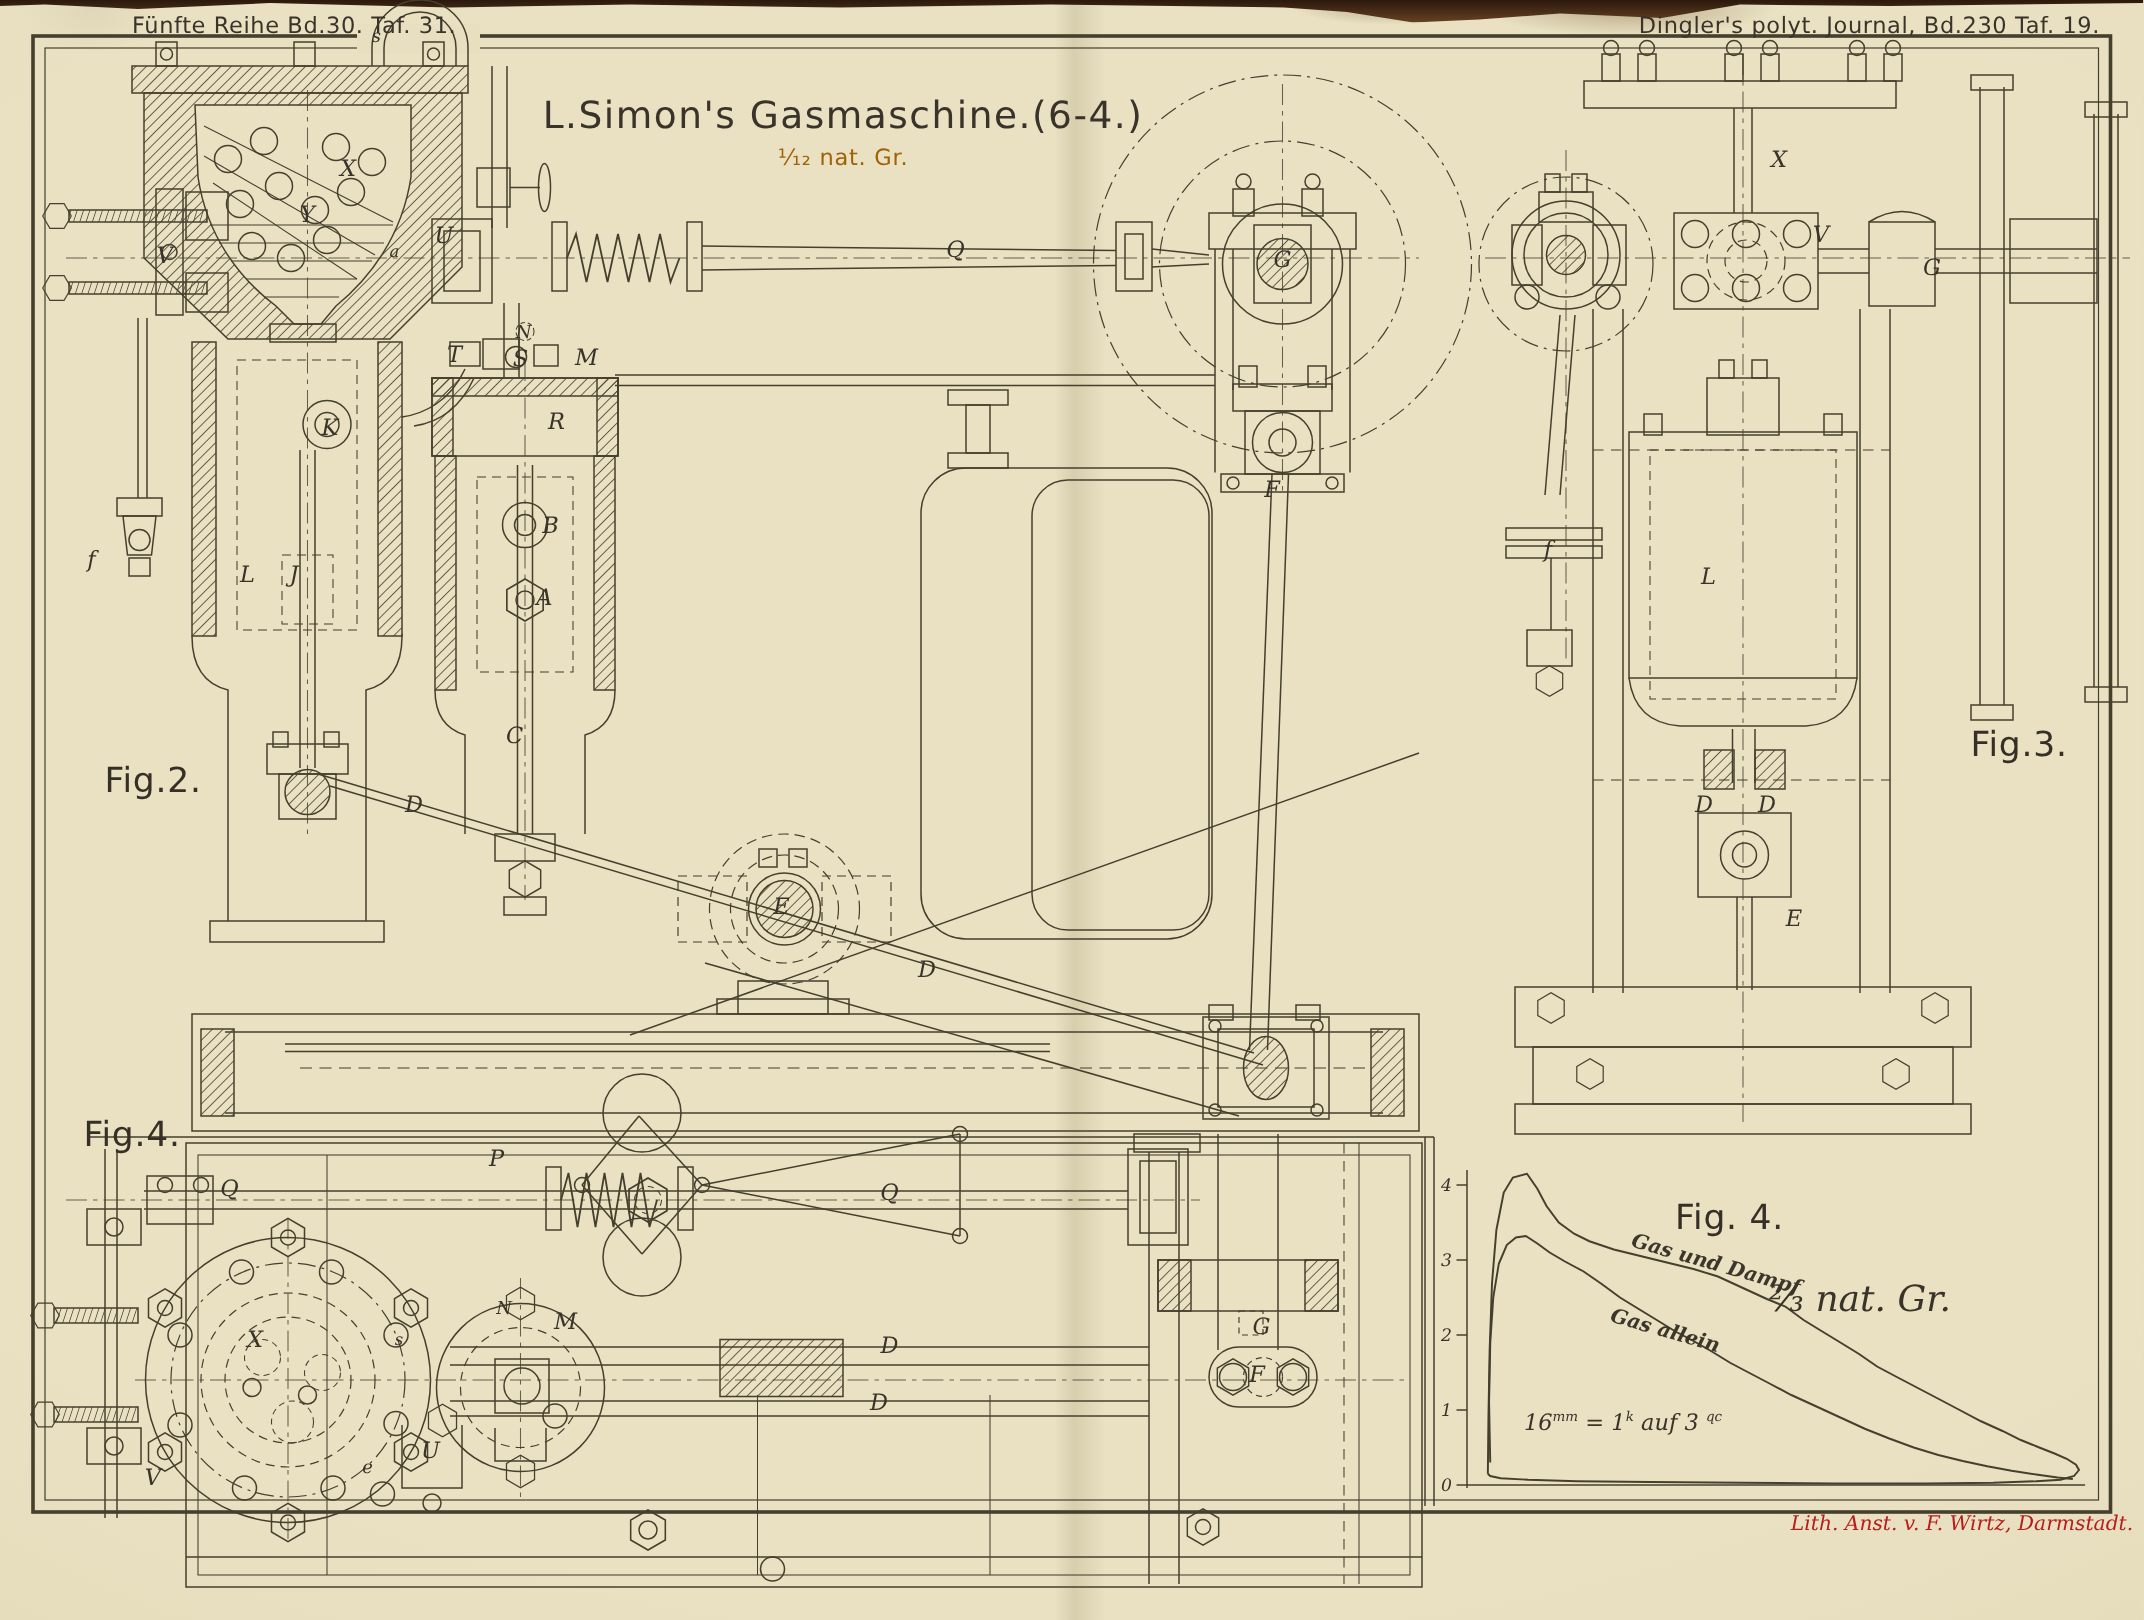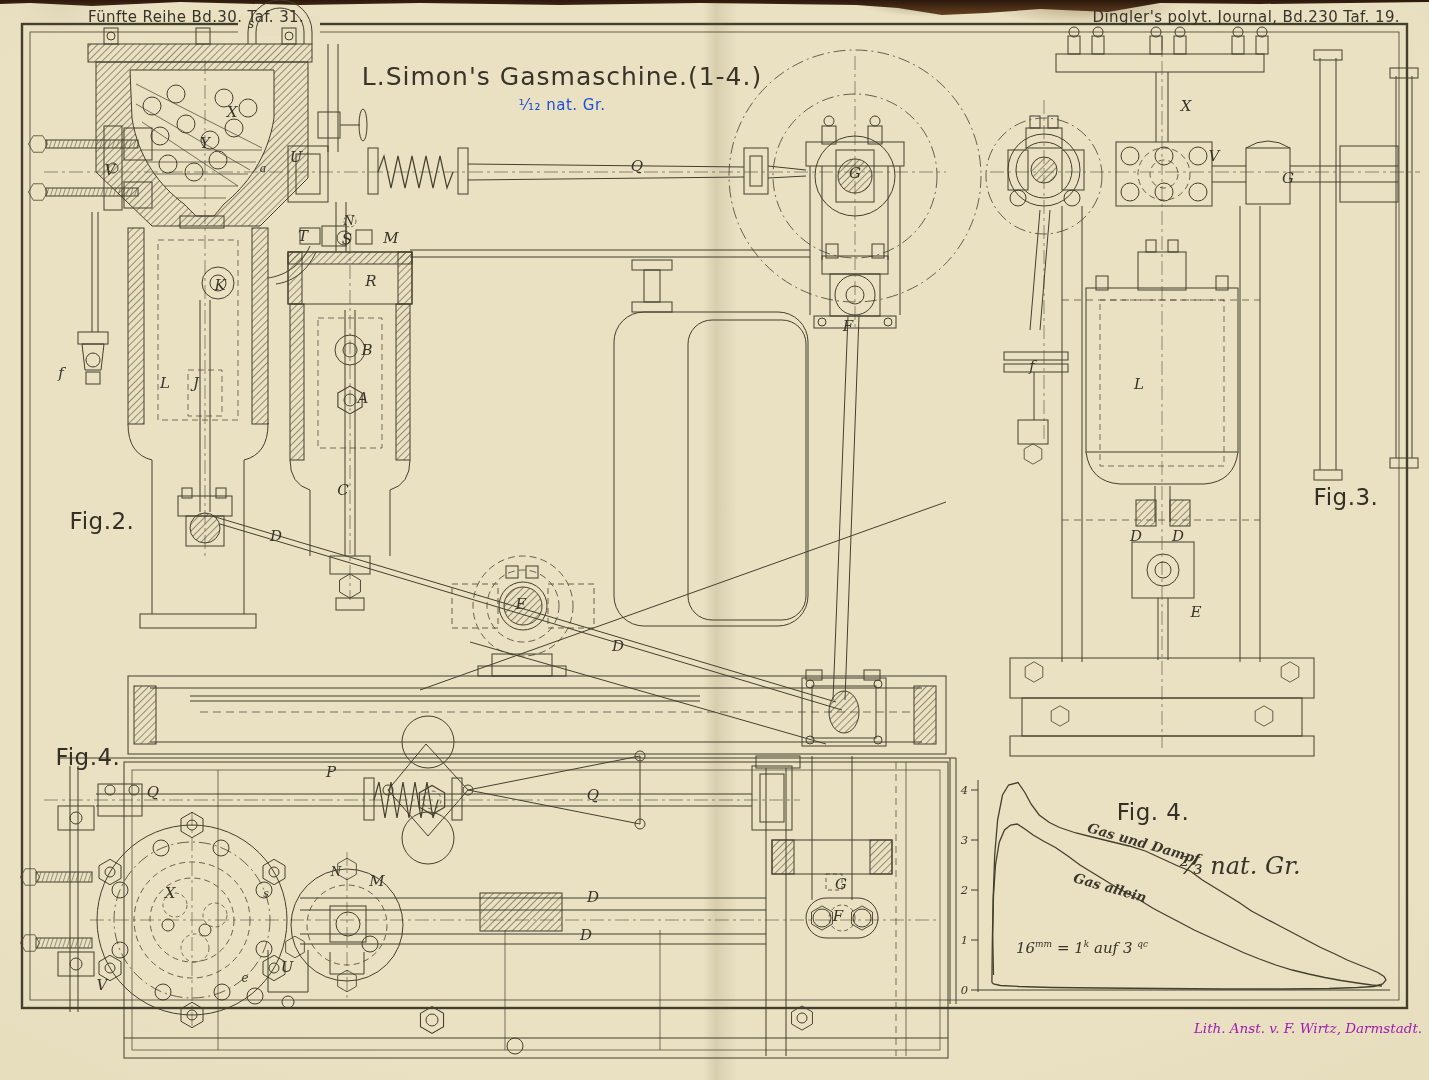--- a/index.html
+++ b/index.html
@@ -15,23 +15,23 @@
   }
   #torn-edge{position:absolute;top:0;left:0;width:1429px;height:16px;
     background:linear-gradient(#2b180c,#6a4424);
     clip-path:polygon(0 0,1429px 0,1429px 2px,1260px 4px,1160px 3px,1108px 12px,1040px 9px,986px 13px,942px 15px,898px 8px,856px 5px,700px 3px,560px 5px,420px 3px,300px 5px,180px 2px,92px 6px,30px 3px,0 4px);
   }
   .hdr{position:absolute;font-size:15px;letter-spacing:.4px;color:#39332a;white-space:nowrap;}
   .hdr-right{transform:translateX(-100%);}
   #plate-title{position:absolute;left:562px;top:62px;transform:translateX(-50%);
     font-size:25px;letter-spacing:1px;color:#39332a;white-space:nowrap;}
   #plate-subtitle{position:absolute;left:562px;top:96px;transform:translateX(-50%);
-    font-size:15px;letter-spacing:.5px;color:#1d4ed8;white-space:nowrap;}
+    font-size:15px;letter-spacing:.5px;color:#a16207;white-space:nowrap;}
   #colophon{position:absolute;left:1308px;top:1008px;transform:translateX(-50%);
-    font-family:"DejaVu Serif",serif;font-style:italic;font-size:13.5px;color:#a21caf;white-space:nowrap;margin-top:12px;}
+    font-family:"DejaVu Serif",serif;font-style:italic;font-size:13.5px;color:#b91c1c;white-space:nowrap;}
   .fig-caption{position:absolute;transform:translate(-50%,-50%);
     font-size:23px;letter-spacing:.5px;color:#352f26;white-space:nowrap;}
   .part-label{position:absolute;transform:translate(-50%,-50%);
     font-family:"DejaVu Serif",serif;font-style:italic;color:#39332a;white-space:nowrap;}
   .chart-tick{position:absolute;transform:translate(-100%,-50%);
     font-family:"DejaVu Serif",serif;font-style:italic;font-size:11.5px;color:#39332a;}
   .curve-label{position:absolute;transform-origin:left center;
     font-family:"DejaVu Serif",serif;font-style:italic;font-size:13.5px;font-weight:bold;color:#3c362b;white-space:nowrap;}
   .chart-note{position:absolute;transform:translate(-50%,-50%);
     font-family:"DejaVu Serif",serif;font-style:italic;color:#39332a;white-space:nowrap;}
@@ -504,21 +504,21 @@
       <line x1="971" y1="840" x2="978" y2="840"></line>
       <line x1="971" y1="790" x2="978" y2="790"></line>
       <path d="M991.9,982.5 L992.3,945.0 L993.1,900.0 L994.7,855.0 L997.6,820.0 L1002.5,795.0 L1008.6,785.0 L1018.0,782.5 L1024.9,792.5 L1031.0,804.0 L1039.2,815.0 L1049.4,822.5 L1059.6,827.5 L1075.9,833.0 L1092.2,837.0 L1112.6,842.0 L1129.0,846.0 L1145.3,851.0 L1161.6,858.5 L1177.9,866.0 L1190.2,871.0 L1202.4,880.0 L1214.6,887.5 L1226.9,895.0 L1239.1,902.5 L1251.4,911.0 L1263.6,917.5 L1277.9,925.0 L1292.2,932.5 L1306.4,940.0 L1320.7,947.5 L1335.0,954.0 L1347.2,960.0 L1359.5,965.0 L1369.7,969.0 L1377.8,972.5 L1384.0,976.5 L1386.0,980.0 L1382.7,984.0 L1373.8,986.5 L1357.4,987.5 L1328.9,988.5 L1284.0,989.0 L1222.8,989.0 L1161.6,988.5 L1100.4,988.0 L1051.4,987.5 L1018.8,986.5 L1000.4,985.5 L993.5,984.0 L991.9,982.5" stroke-width="1.3"></path>
       <path d="M993.5,975.0 L992.7,935.0 L993.5,895.0 L995.5,865.0 L999.2,842.5 L1004.5,830.0 L1010.6,825.0 L1017.2,824.0 L1024.9,829.0 L1033.1,835.0 L1043.3,841.0 L1055.5,847.5 L1067.8,856.0 L1080.0,865.0 L1092.2,872.5 L1104.5,880.0 L1116.7,887.5 L1129.0,894.0 L1141.2,901.0 L1153.4,908.5 L1165.7,915.0 L1180.0,922.5 L1194.2,930.0 L1210.6,937.5 L1226.9,945.0 L1243.2,952.5 L1259.5,959.0 L1275.8,965.0 L1292.2,970.0 L1308.5,974.0 L1324.8,977.5 L1341.1,980.5 L1357.4,983.0 L1371.7,985.0 L1381.9,986.0" stroke-width="1.3"></path>
     </g>
 </svg>
 
 <div id="labels-layer">
   <div class="hdr" style="left:88px;top:8px">Fünfte Reihe Bd.30. Taf. 31.</div>
   <div class="hdr hdr-right" style="left:1400px;top:8px">Dingler's polyt. Journal, Bd.230 Taf. 19.</div>
-  <div id="plate-title">L.Simon's Gasmaschine.(1-4.)</div>
+  <div id="plate-title">L.Simon's Gasmaschine.(6-4.)</div>
   <div id="plate-subtitle">¹⁄₁₂ nat. Gr.</div>
   <div id="colophon">Lith. Anst. v. F. Wirtz, Darmstadt.</div>
 <span class="fig-caption" style="left: 102px; top: 521px;">Fig.2.</span>
     <span class="part-label" style="left: 251px; top: 24px; font-size: 12px;">s</span>
     <span class="part-label" style="left: 232px; top: 112px; font-size: 15px;">X</span>
     <span class="part-label" style="left: 205px; top: 143px; font-size: 15px;">Y</span>
     <span class="part-label" style="left: 110px; top: 170px; font-size: 15px;">V</span>
     <span class="part-label" style="left: 296px; top: 157px; font-size: 15px;">U</span>
     <span class="part-label" style="left: 263px; top: 168px; font-size: 11px;">a</span>
     <span class="part-label" style="left: 349px; top: 221px; font-size: 12px;">N</span>

